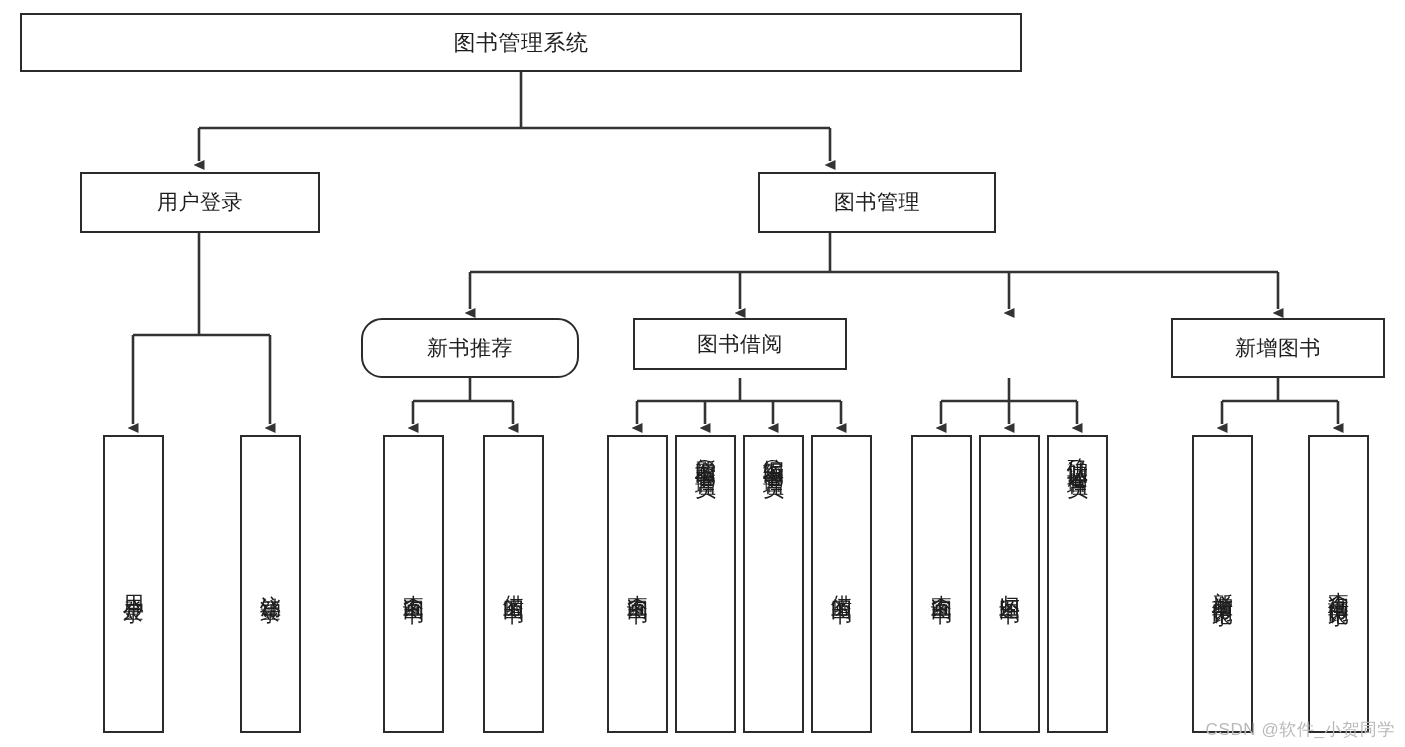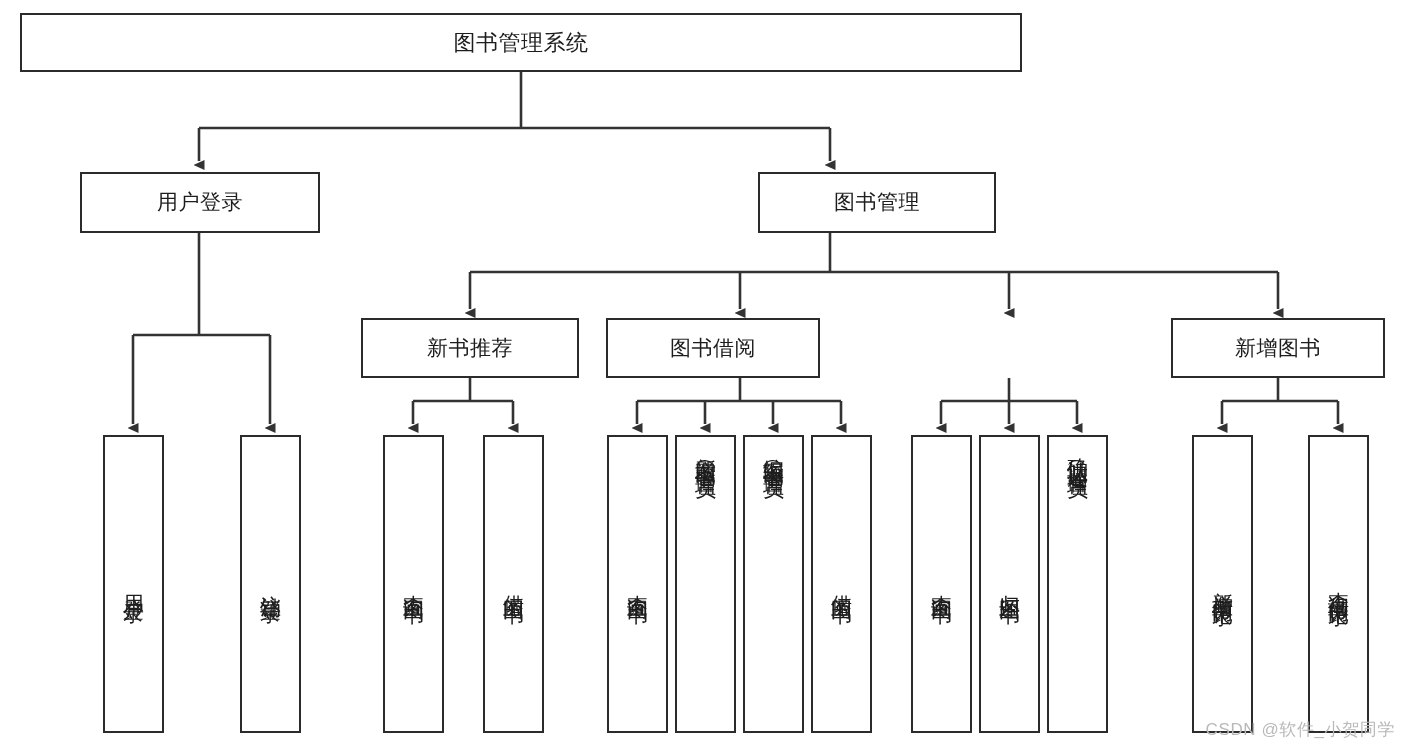--- a/index.html
+++ b/index.html
@@ -140,25 +140,25 @@
   </div>
 
   <div class="node branch" style="left:80px; top:172px; width:240px; height:61px;">
     <span class="node-label">用户登录</span>
   </div>
 
   <div class="node branch" style="left:711px; top:172px; width:238px; height:61px;margin-left:47px;">
     <span class="node-label">图书管理</span>
   </div>
 
-  <div class="node branch" style="left:361px; top:318px; width:218px; height:60px;">
+  <div class="node branch" style="left:361px; top:318px; width:218px; height:60px;border-radius:21px;">
     <span class="node-label">新书推荐</span>
   </div>
 
-  <div class="node branch" style="left:606px; top:318px; width:214px; height:60px;">
+  <div class="node branch" style="left:633px; top:318px; width:214px; height:52px;">
     <span class="node-label">图书借阅</span>
   </div>
 
 
   <div class="node branch" style="left:1171px; top:318px; width:214px; height:60px;">
     <span class="node-label">新增图书</span>
   </div>
 
   <div class="node leaf mid-text" style="left:103px; top:435px; width:61px; height:298px;">
     <span class="node-label">用户登录</span>

